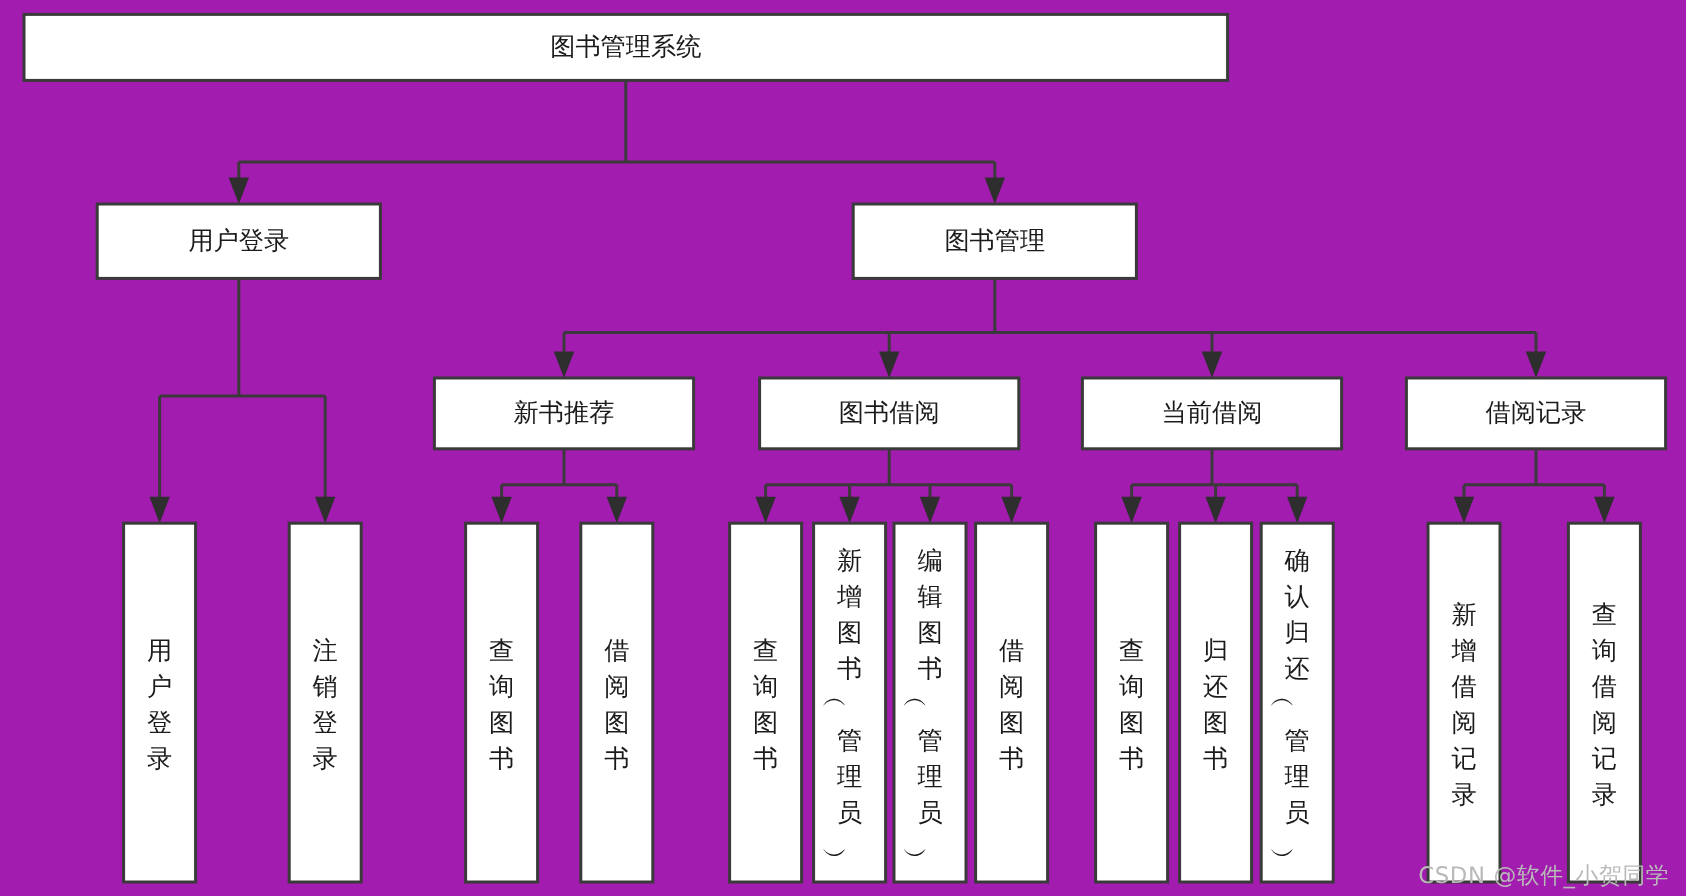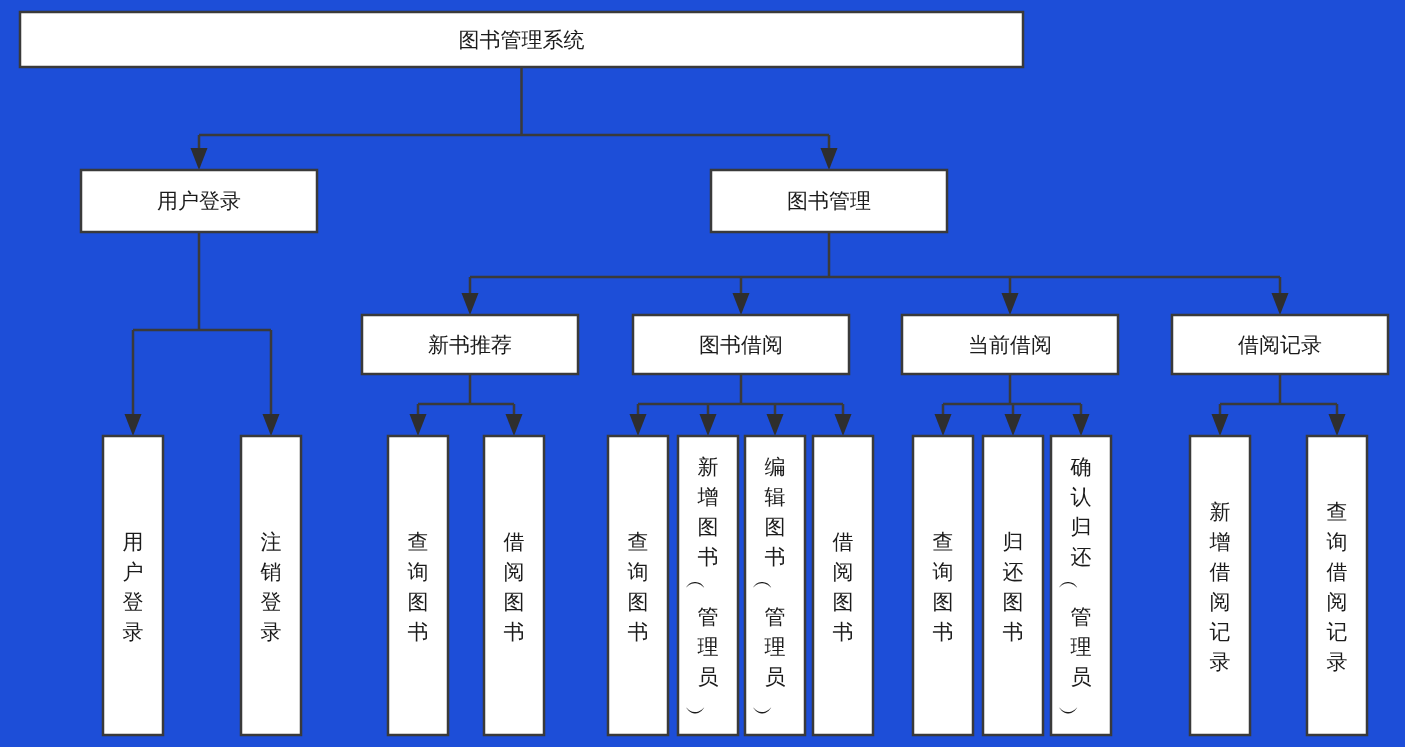--- a/index.html
+++ b/index.html
@@ -10,21 +10,21 @@
   body {
     width: 1405px;
     height: 747px;
     font-family: "DejaVu Sans", "Liberation Sans", sans-serif;
     overflow: hidden;
   }
   #diagram-root {
     position: relative;
     width: 1405px;
     height: 747px;
-    background: #1d4ed8;
+    background: #a21caf;
   }
   svg#diagram-svg {
     position: absolute;
     left: 0;
     top: 0;
     width: 1405px;
     height: 747px;
     display: block;
   }
   .node-box {
@@ -216,13 +216,14 @@
         <g>
           <rect x="1190" y="436" width="60" height="299" class="node-box"></rect>
           <text x="1220" y="0" class="node-label-v"><tspan x="1220" y="518.9">新</tspan><tspan x="1220" y="548.9">增</tspan><tspan x="1220" y="578.9">借</tspan><tspan x="1220" y="608.9">阅</tspan><tspan x="1220" y="638.9">记</tspan><tspan x="1220" y="668.9">录</tspan></text>
         </g>
         <g>
           <rect x="1307" y="436" width="60" height="299" class="node-box"></rect>
           <text x="1337" y="0" class="node-label-v"><tspan x="1337" y="518.9">查</tspan><tspan x="1337" y="548.9">询</tspan><tspan x="1337" y="578.9">借</tspan><tspan x="1337" y="608.9">阅</tspan><tspan x="1337" y="638.9">记</tspan><tspan x="1337" y="668.9">录</tspan></text>
         </g>
       </g>
   </svg>
+  <div class="watermark">CSDN @软件_小贺同学</div>
 </div>
 
 </body></html>

